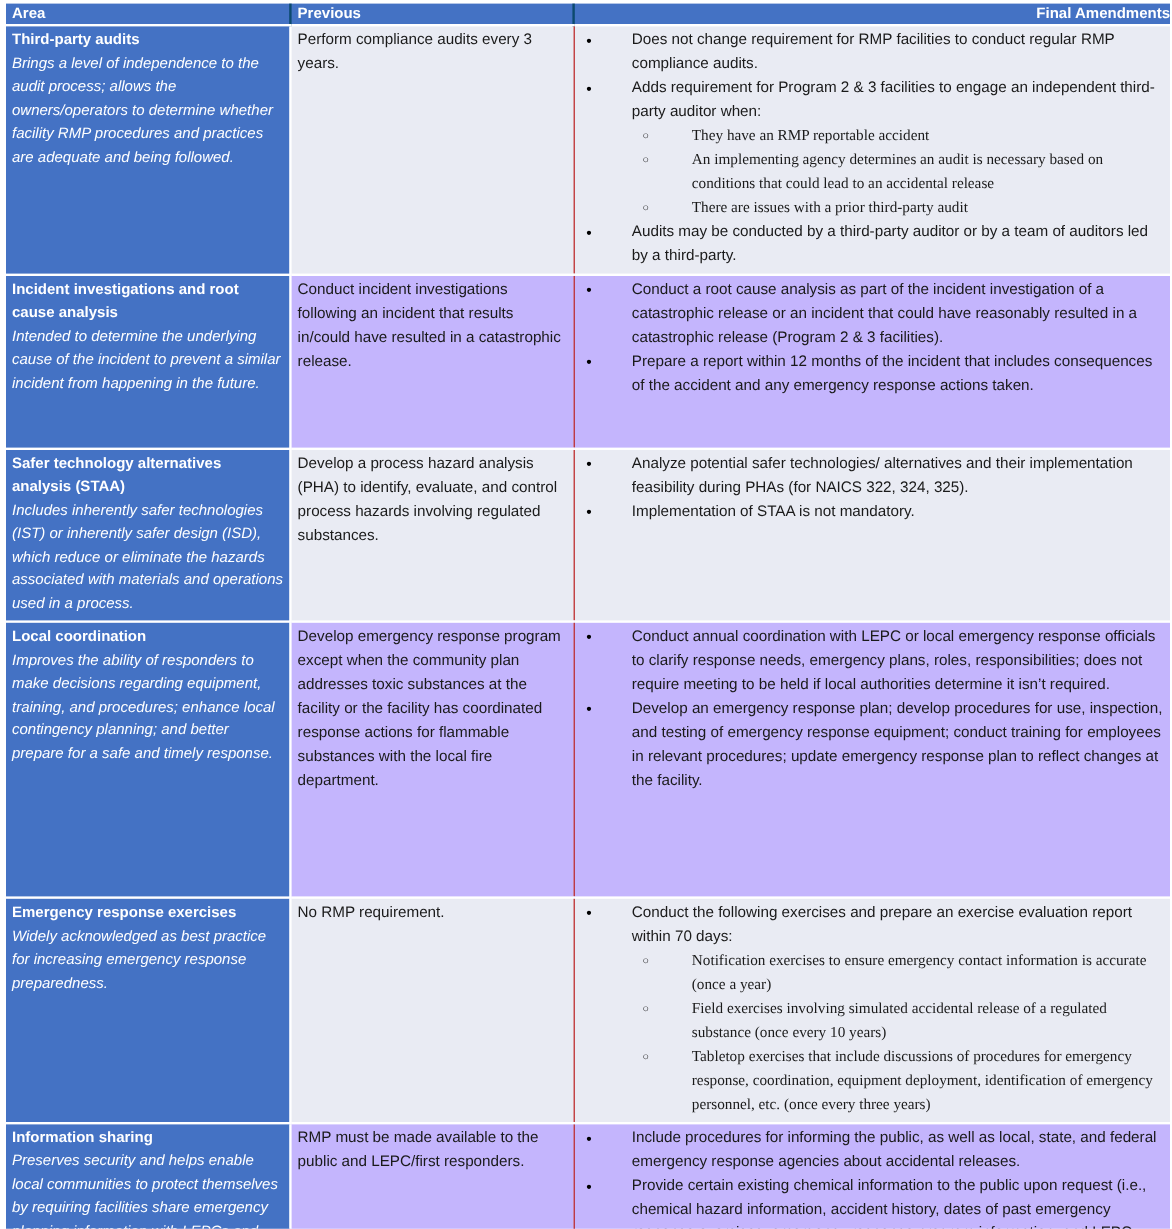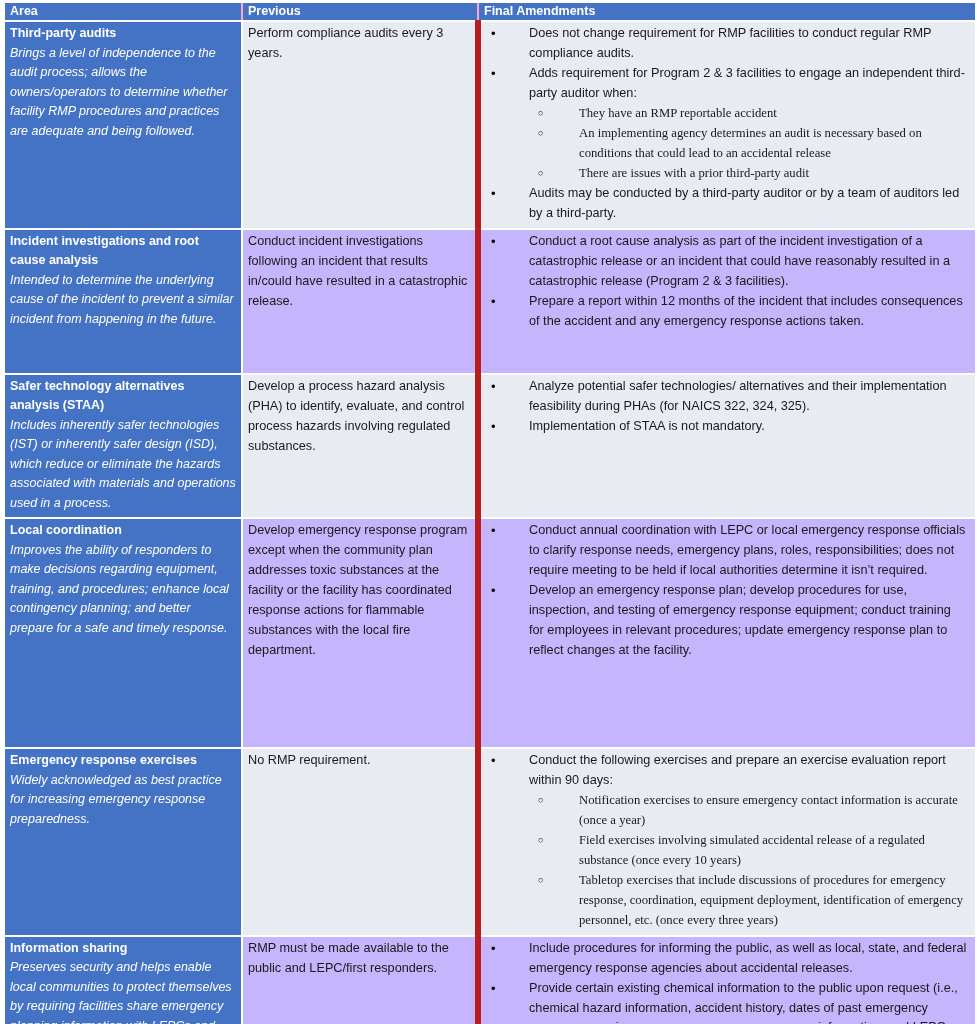--- a/index.html
+++ b/index.html
@@ -31,26 +31,26 @@
   col.c-final     { width: 497px; }
 
   
   tr.head th {
     background: #4472C4;
     color: #ffffff;
     font-weight: bold;
     font-size: 12.5px;
     text-align: left;
     padding: 1px 0 2px 5px;
-    border-right: 2px solid #f9a8d4;
+    border-right: 2px solid #0c4a6e;
     border-bottom: 2px solid #ffffff;
     line-height: 1.15;
     vertical-align: top;
   }
-  tr.head th:last-child { border-right: none; }
+  tr.head th:last-child { border-right: none; text-align: right; }
 
   
   td.area {
     background: #4472C4;
     color: #ffffff;
     vertical-align: top;
     padding: 2px 4px 4px 5px;
     border-right: 2px solid #ffffff;
     border-bottom: 2px solid #ffffff;
     font-size: 12.5px;
@@ -68,21 +68,21 @@
   
   td.prev, td.final {
     vertical-align: top;
     font-size: 12.7px;
     color: #1a1a1a;
     line-height: 1.57;
     padding: 2px 6px 4px 5px;
     border-bottom: 2px solid #ffffff;
   }
   td.prev {
-    border-right: 6px solid #b91c1c;
+    border-right: 1px solid #b91c1c;
   }
   
   .bandA td.prev, .bandA td.final { background: #E9EBF3; }
   .bandB td.prev, .bandB td.final { background: #c4b5fd; }
 
   
   ul.lvl1 {
     list-style: none;
     margin: 0;
     padding: 0;
@@ -197,21 +197,21 @@
           </td>
         </tr>
         <tr class="bandA" style="height: 164px;">
           <td class="area">
             <span class="area-title">Emergency response exercises</span>
             <span class="area-desc">Widely acknowledged as best practice for increasing emergency response preparedness.</span>
           </td>
           <td class="prev">No RMP requirement.</td>
           <td class="final">
             <ul class="lvl1">
-              <li><span>Conduct the following exercises and prepare an exercise evaluation report within 90 days:</span><ul class="lvl2">
+              <li><span>Conduct the following exercises and prepare an exercise evaluation report within 70 days:</span><ul class="lvl2">
                   <li>Notification exercises to ensure emergency contact information is accurate (once a year)</li>
                   <li>Field exercises involving simulated accidental release of a regulated substance (once every 10 years)</li>
                   <li>Tabletop exercises that include discussions of procedures for emergency response, coordination, equipment deployment, identification of emergency personnel, etc. (once every three years)</li>
                 </ul></li>
             </ul>
           </td>
         </tr>
         <tr class="bandB" style="height: 158px;">
           <td class="area">
             <span class="area-title">Information sharing</span>

